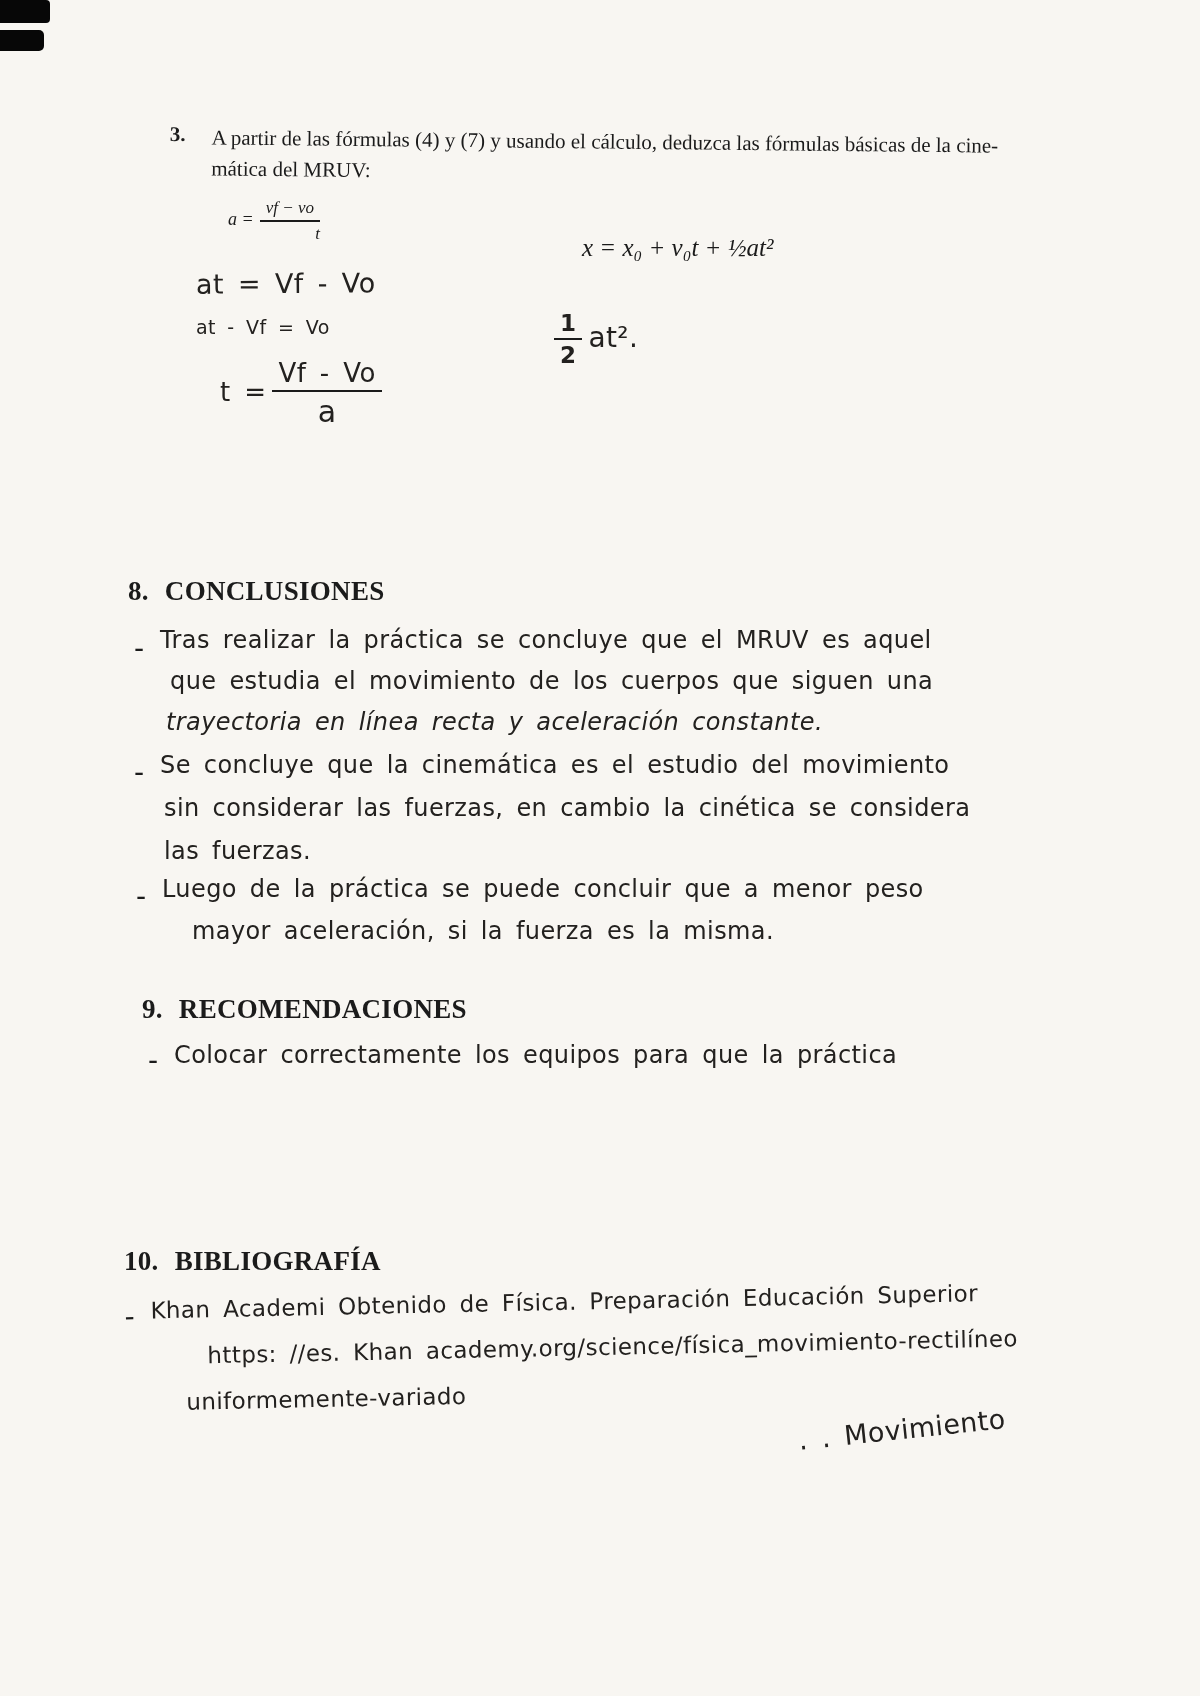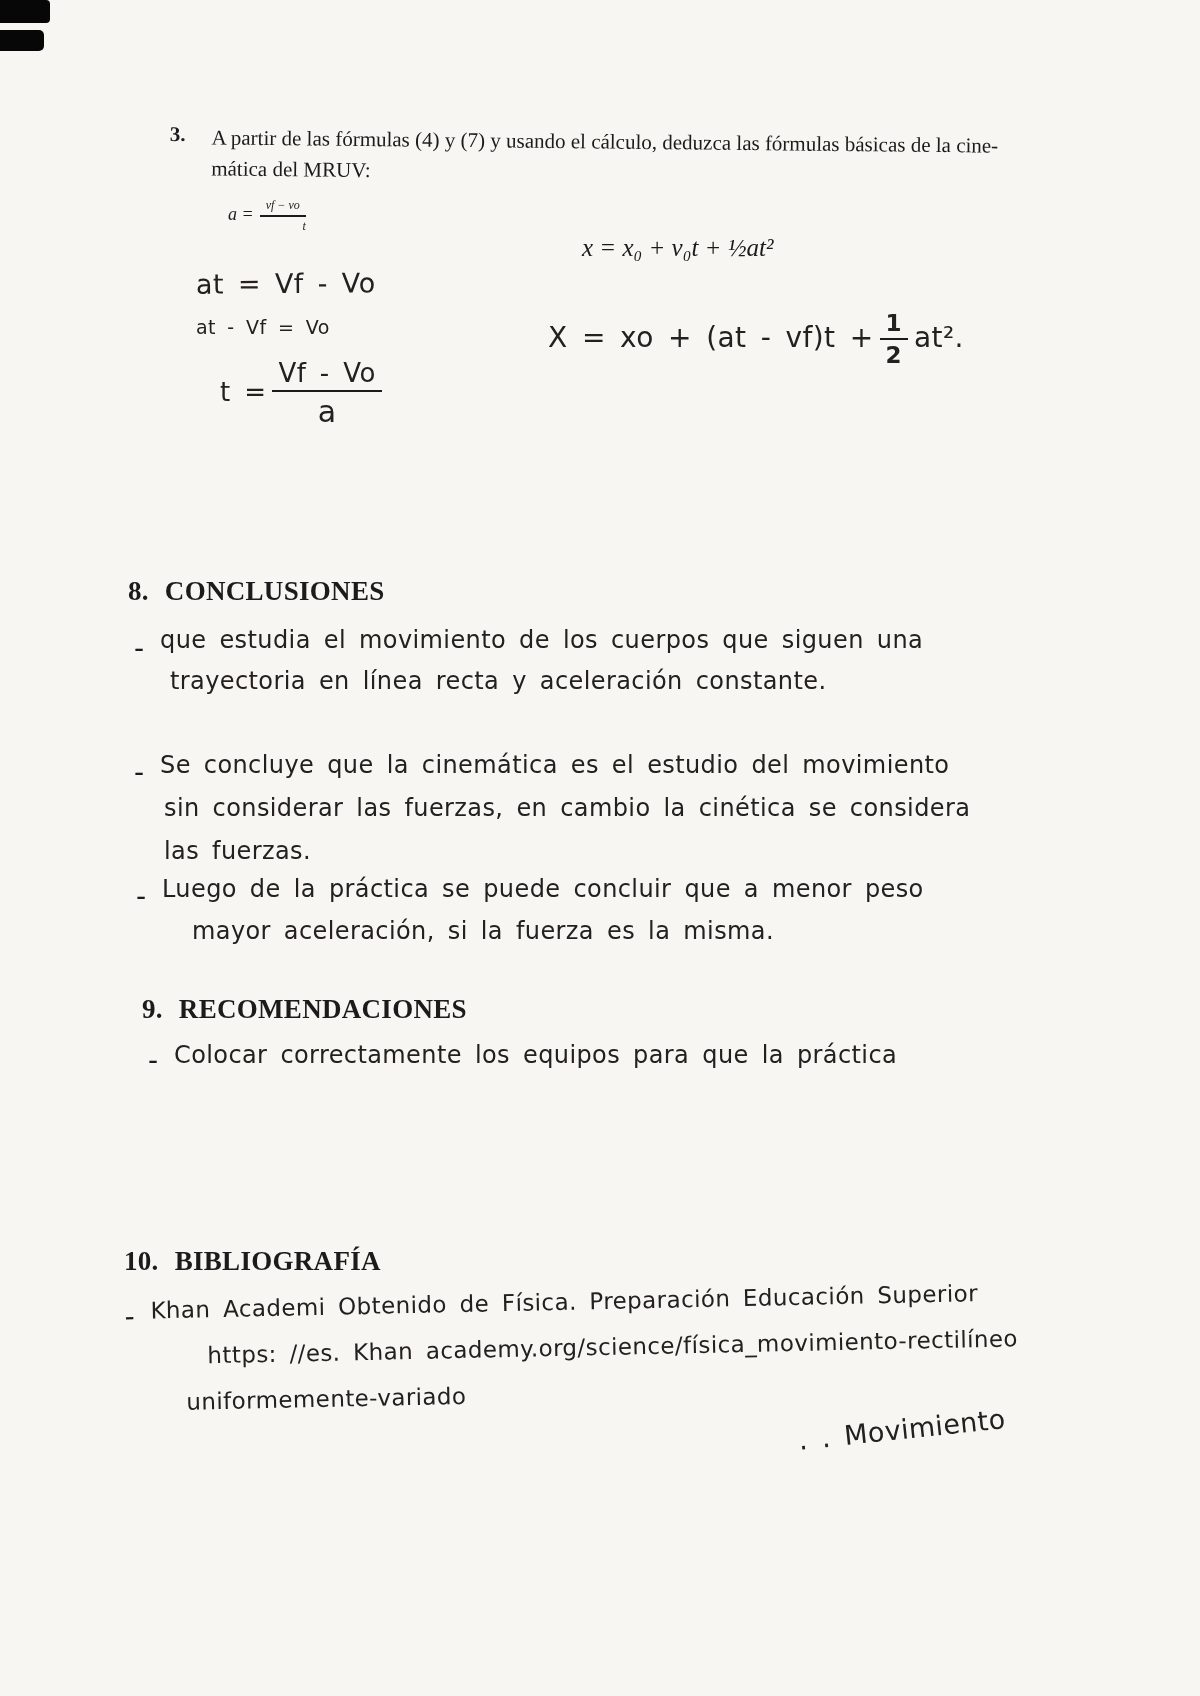--- a/index.html
+++ b/index.html
@@ -30,21 +30,21 @@
   .q3-num{font-size:21px;font-weight:bold;margin-right:26px;}
   .q3-text{font-size:21px;line-height:31px;}
 
   
   .formula{position:absolute;white-space:nowrap;}
   .frac{display:inline-block;vertical-align:middle;text-align:center;margin:0 6px;}
   .frac .num{display:block;padding:0 6px 2px;border-bottom:2px solid #1b1b1b;}
   .frac .den{display:block;padding-top:2px;}
 
   .f-accel{left:228px;top:198px;font-size:18px;font-style:italic;}
-  .f-accel .frac{font-size:12px;text-align:right;}
+  .f-accel .frac{font-size:17px;text-align:right;}
   .f-step1{left:196px;top:268px;font-size:27px;transform:rotate(-0.4deg);}
   .f-step2{left:196px;top:316px;font-size:19px;}
   .f-time{left:220px;top:358px;font-size:26px;}
   .f-time .frac .den{font-size:30px;}
   .f-printed{left:582px;top:234px;font-size:25px;font-style:italic;}
   .f-derived{left:548px;top:310px;font-size:28px;}
   .f-derived .frac{font-size:23px;font-weight:bold;}
 
   
   .heading{position:absolute;font-weight:bold;font-size:27px;letter-spacing:0.3px;white-space:nowrap;}
@@ -106,30 +106,31 @@
   <div class="formula f-step1 hand">at = Vf - Vo</div>
   <div class="formula f-step2 hand">at - Vf = Vo</div>
 
   <div class="formula f-time hand">
     <span>t =</span><span class="frac"><span class="num">Vf - Vo</span><span class="den">a</span></span>
   </div>
 
   <div class="formula f-printed printed">x = x₀ + v₀t + ½at²</div>
 
   <div class="formula f-derived hand">
-    <span>X = xo + (at - vf)t +</span><span class="frac"><span class="num">1</span><span class="den">2</span></span><span>at².</span>
+    <span class="frac"><span class="num">1</span><span class="den">2</span></span><span>at².</span>
   </div>
 
   <div class="heading h8 printed">
     <span class="h-num">8.</span><span>CONCLUSIONES</span>
   </div>
 
   <div class="bullet b-c1">
     <span class="dash">-</span>
     <div class="lines hand">
+      <div class="hline">Tras realizar la práctica se concluye que el MRUV es aquel</div>
       <div class="hline">que estudia el movimiento de los cuerpos que siguen una</div>
       <div class="hline">trayectoria en línea recta y aceleración constante.</div>
     </div>
   </div>
 
   <div class="bullet b-c2">
     <span class="dash">-</span>
     <div class="lines hand">
       <div class="hline">Se concluye que la cinemática es el estudio del movimiento</div>
       <div class="hline">sin considerar las fuerzas, en cambio la cinética se considera</div>

